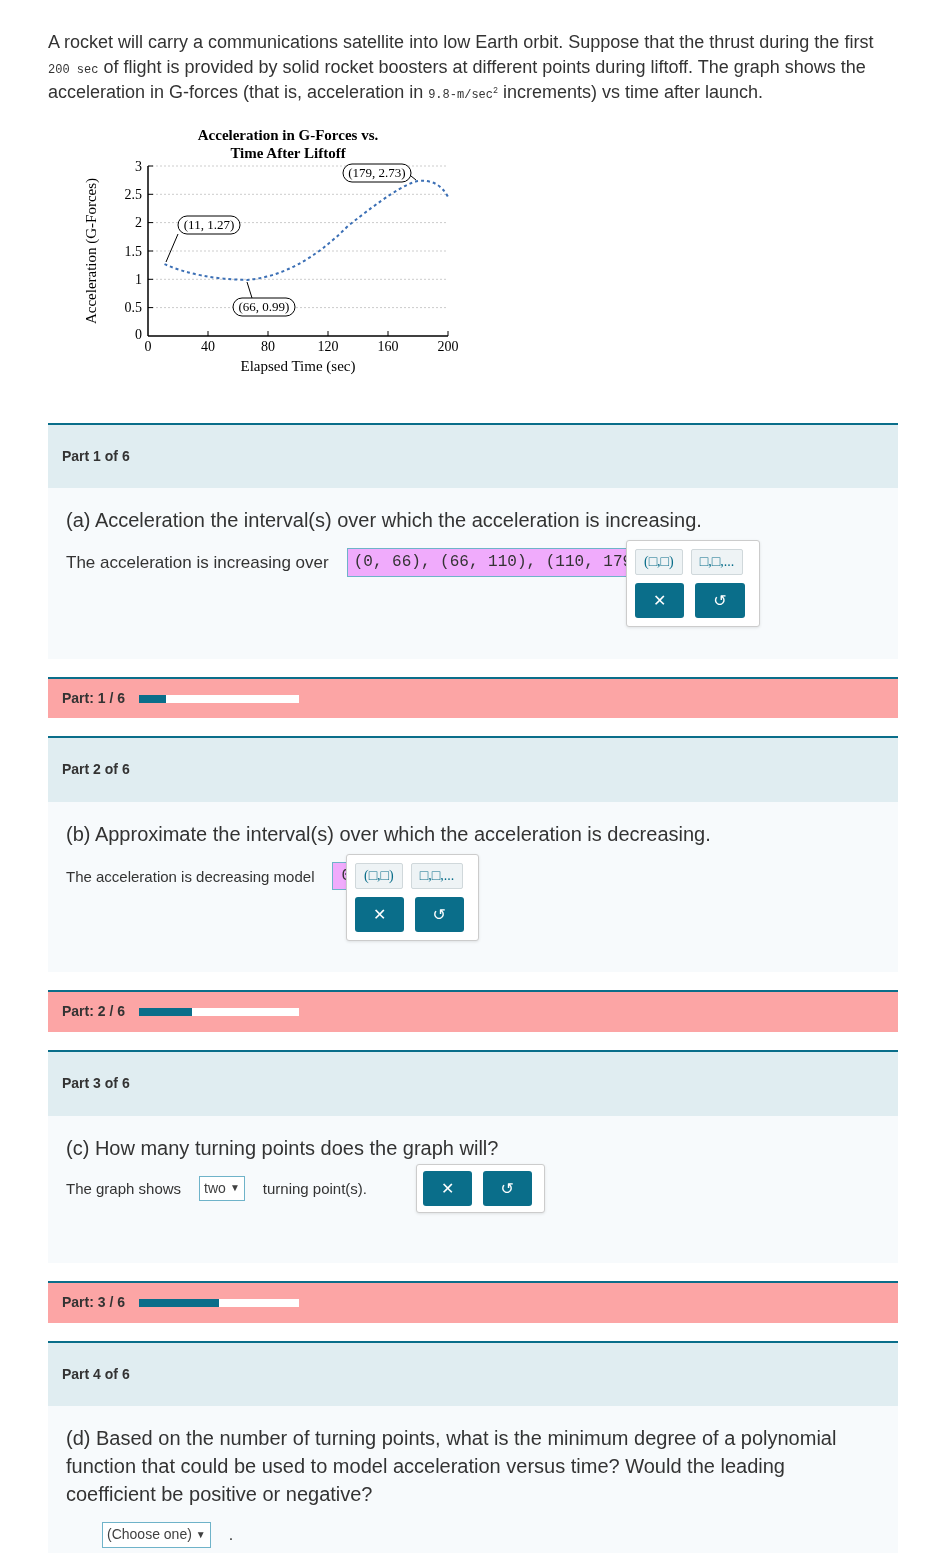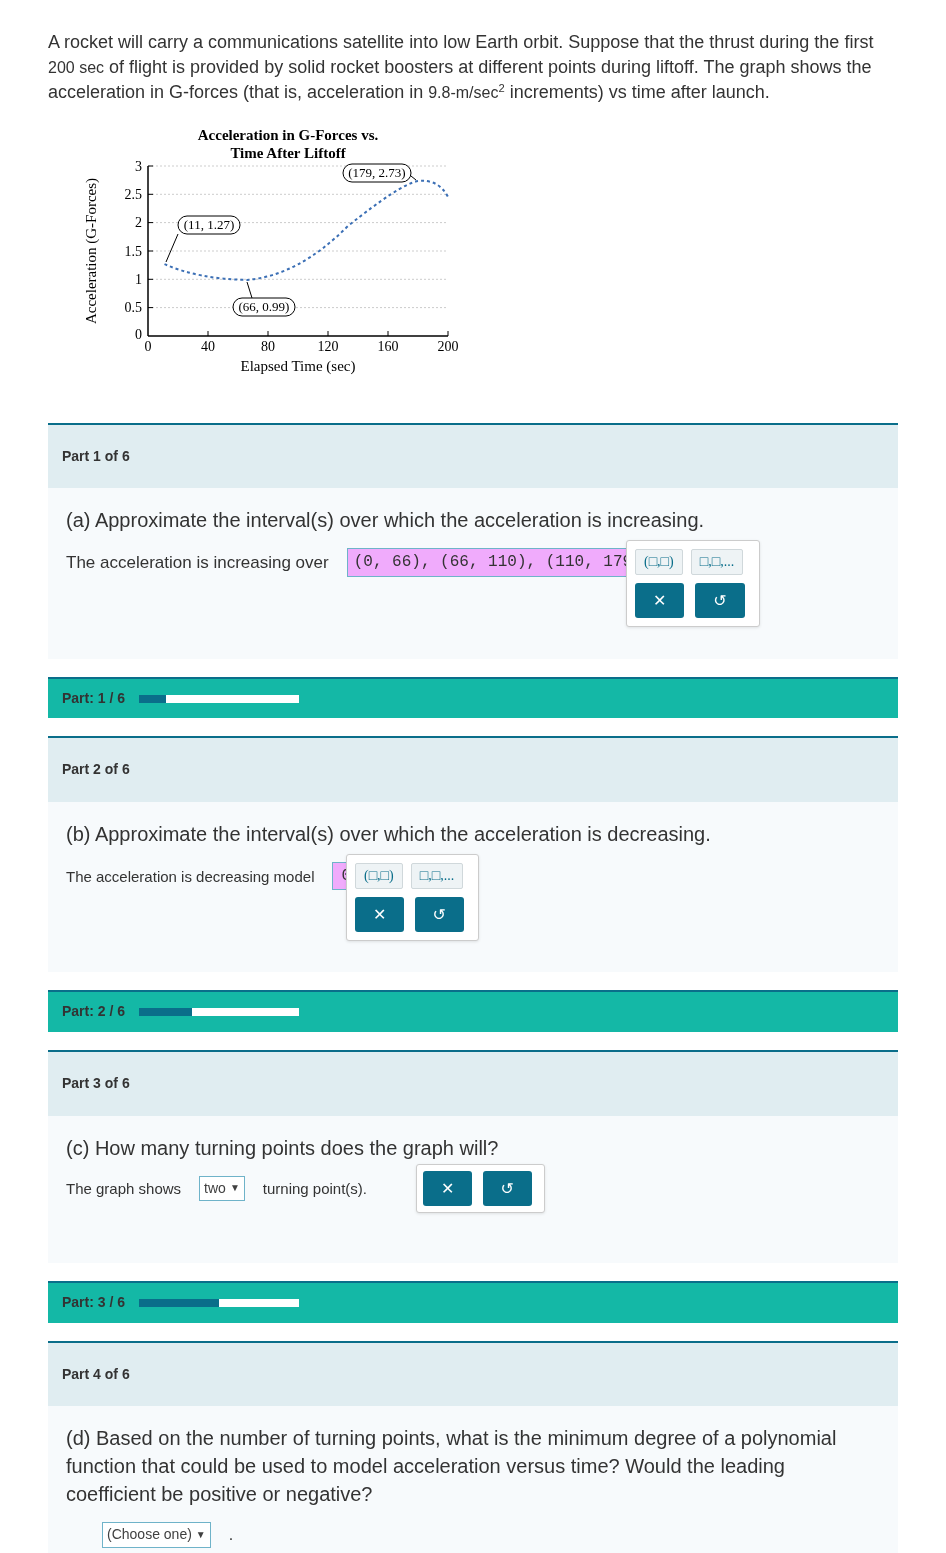--- a/index.html
+++ b/index.html
@@ -6,21 +6,21 @@
   body {
     font-family: Verdana, Arial, sans-serif;
     margin: 0;
     padding: 30px 48px;
     color: #333;
     font-size: 18px;
     line-height: 1.4;
     background: #fff;
   }
   .problem-statement { margin-bottom: 20px; }
-  .small-serif { font-family: Liberation Sans, sans-serif; font-size: 16px; }
+  .small-serif { font-family: Liberation Mono, monospace; font-size: 12px; }
   .graph-wrap { margin: 10px 0 30px 30px; }
   .part-header {
     background: #e0edf1;
     border-top: 2px solid #0a6e8a;
     padding: 22px 14px;
     font-size: 14px;
     font-weight: bold;
   }
   .part-body {
     background: #f7fafc;
@@ -64,21 +64,21 @@
     background: #0a6e8a;
     color: #fff;
     border: none;
     padding: 8px 18px;
     font-size: 16px;
     border-radius: 3px;
     cursor: pointer;
     margin-right: 6px;
   }
   .progress-header {
-    background: #14b8a6;
+    background: #fca5a5;
     border-top: 2px solid #0a6e8a;
     padding: 10px 14px;
     font-size: 14px;
     font-weight: bold;
     display: flex;
     align-items: center;
     gap: 14px;
     margin-bottom: 18px;
   }
   .progress-bar-outer {
@@ -192,21 +192,21 @@
         <line x1="263" y1="10" x2="268" y2="14" stroke="#000"></line>
       </g>
     </g>
 
     <text x="18" y="125" text-anchor="middle" font-family="Times New Roman" font-size="15" transform="rotate(-90 18 125)">Acceleration (G-Forces)</text>
   </svg>
 </div>
 
 <div class="part-header">Part 1 of 6</div>
 <div class="part-body rel">
-  <div class="question-line">(a) Approximate the interval(s) over which the acceleration is increasing.</div>
+  <div class="question-line">(a) Acceleration the interval(s) over which the acceleration is increasing.</div>
   <div class="answer-line" style="position:relative;">
     <span>The acceleration is increasing over</span>
     <span class="answer-box">(0, 66), (66, 110), (110, 179)</span>
     <span>.</span>
     <div class="tool-panel" style="left:560px; top:-8px;">
       <div class="tool-row">
         <button class="tool-btn">(□,□)</button>
         <button class="tool-btn">□,□,...</button>
       </div>
       <div>

